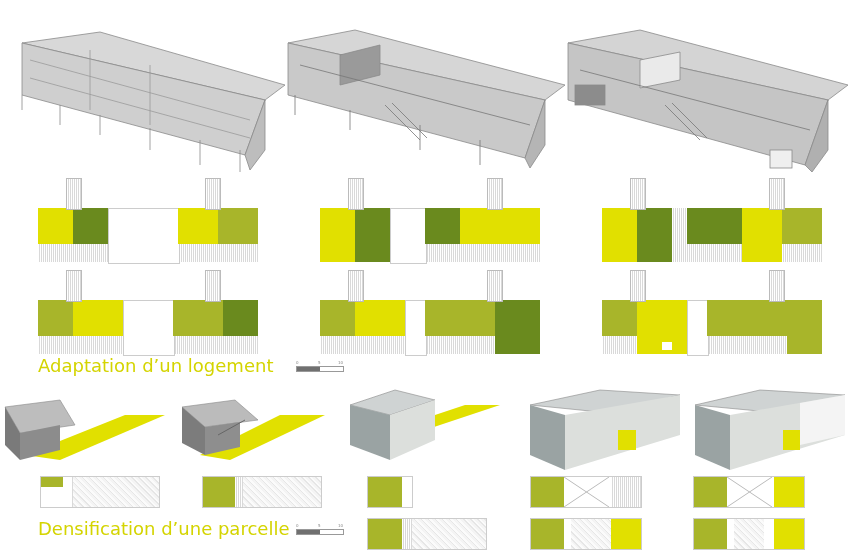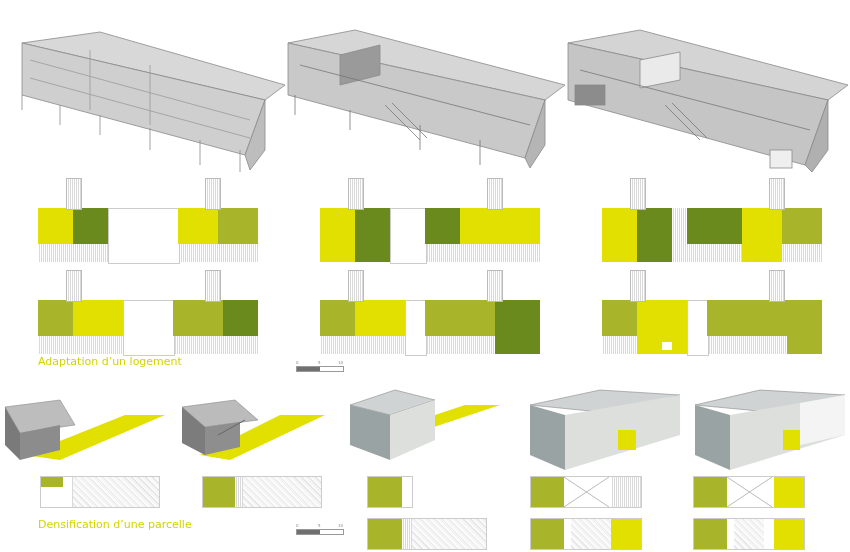--- a/index.html
+++ b/index.html
@@ -1,18 +1,18 @@
 <!DOCTYPE html>
 <html><head>
 <meta charset="utf-8">
 <style>
   html,body{margin:0;padding:0;background:#fff;}
   body{width:850px;height:552px;position:relative;overflow:hidden;font-family:"DejaVu Sans",sans-serif;}
   .abs{position:absolute;}
-  .title{position:absolute;font-family:"DejaVu Sans",sans-serif;font-size:11px;color:#d4d400;letter-spacing:0px;white-space:nowrap;text-align:center;}
+  .title{position:absolute;font-family:"DejaVu Sans",sans-serif;font-size:18px;color:#d4d400;letter-spacing:0px;white-space:nowrap;text-align:center;}
   .scale{position:absolute;width:48px;height:12px;}
   .scale .lbl{position:absolute;top:0;font-size:4px;color:#888;}
   .scale .bar{position:absolute;top:6px;left:0;width:46px;height:4px;border:1px solid #999;background:#fff;}
   .scale .bar .fill{position:absolute;left:0;top:0;width:50%;height:100%;background:#707070;}
   .plan{position:absolute;}
   .cell{position:absolute;}
   .hatch{background:repeating-linear-gradient(90deg,#fff 0 1px,#d9d9d9 1px 2px);}
   .lime{background:#e1e000;}
   .olive{background:#a8b52a;}
   .dark{background:#6a8a1e;}

